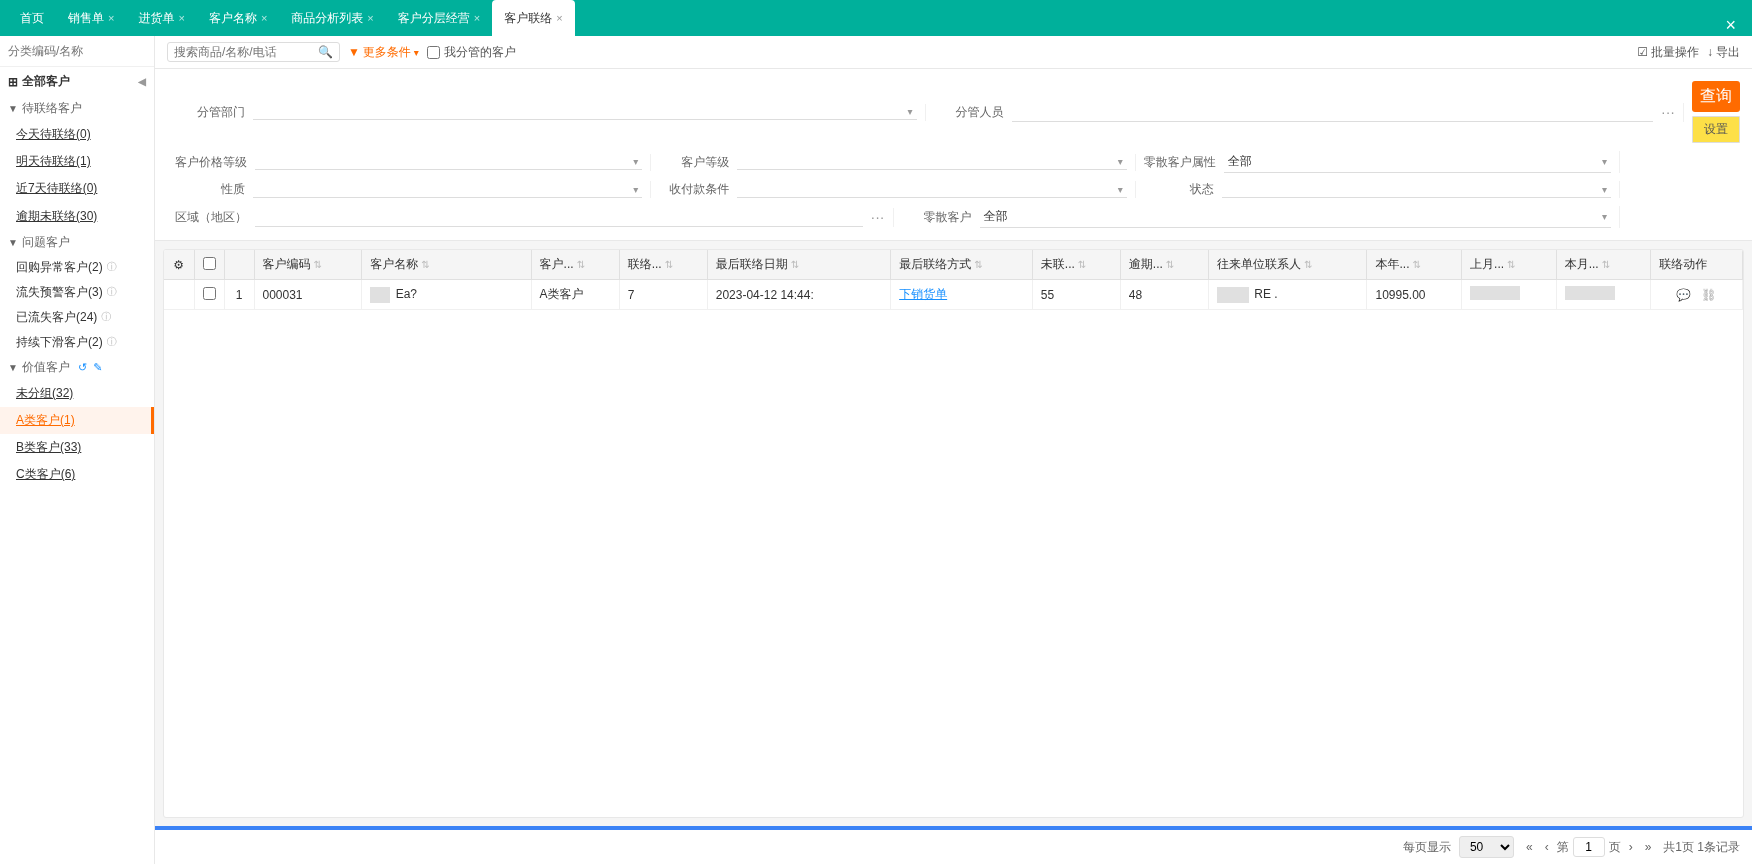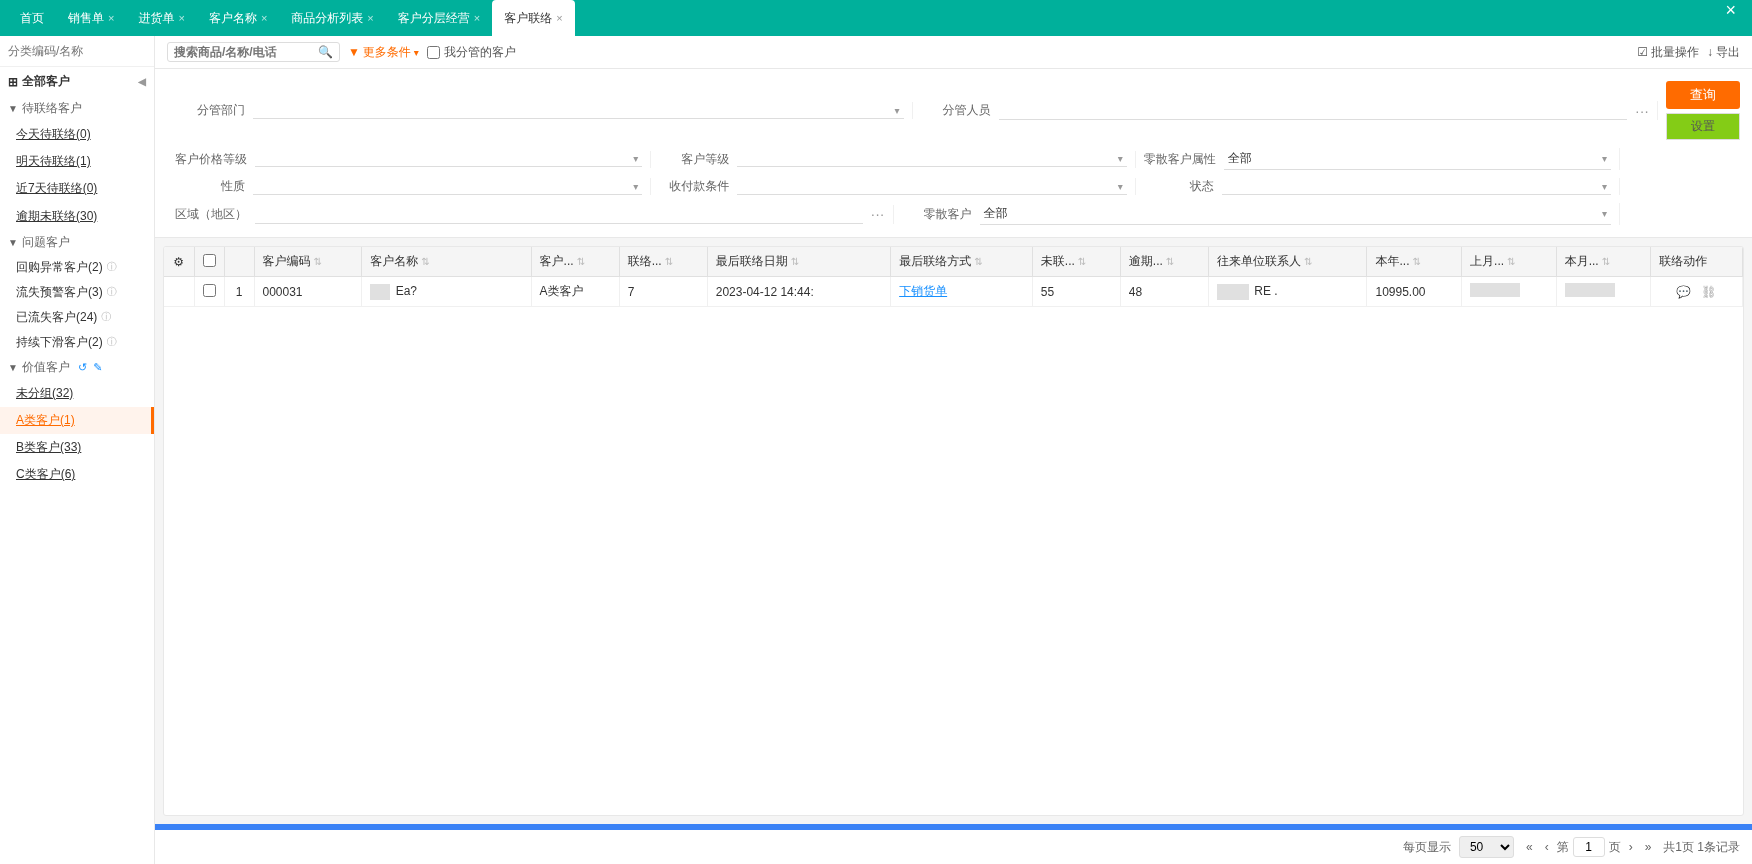--- a/index.html
+++ b/index.html
@@ -1,19 +1,19 @@
 <!DOCTYPE html>
 <html><head>
   <meta charset="utf-8">
   <style>
     * { box-sizing: border-box; margin: 0; padding: 0; font-family: "Microsoft YaHei", "PingFang SC", sans-serif; font-size: 12px; }
     body { background: #f5f5f5; width: 1752px; height: 864px; overflow: hidden; }
     
     
-    .top-nav { background: #00b09b; height: 36px; display: flex; align-items: flex-start; padding: 0 8px; }
+    .top-nav { background: #00b09b; height: 36px; display: flex; align-items: flex-end; padding: 0 8px; }
     .nav-item { color: #fff; padding: 0 12px; height: 36px; display: flex; align-items: center; cursor: pointer; font-size: 13px; }
     .nav-item.active { background: #fff; color: #333; border-radius: 4px 4px 0 0; }
     .nav-close { margin-left: 4px; color: rgba(255,255,255,0.7); font-size: 11px; cursor: pointer; }
     .nav-item.active .nav-close { color: #999; }
     .nav-spacer { flex: 1; }
     .nav-close-btn { color: #fff; font-size: 18px; cursor: pointer; padding: 0 8px; }
     
     
     .main-layout { display: flex; height: calc(864px - 36px); }
     
@@ -47,35 +47,35 @@
     .filter-panel { background: #fff; border-bottom: 1px solid #e8e8e8; padding: 8px 12px; }
     .filter-row { display: flex; align-items: center; padding: 4px 0; gap: 0; }
     .filter-item { display: flex; align-items: center; flex: 1; gap: 8px; padding: 0 8px; border-right: 1px solid #f0f0f0; }
     .filter-item:last-child { border-right: none; }
     .filter-label { color: #666; white-space: nowrap; min-width: 70px; text-align: right; }
     .filter-select { flex: 1; border: none; border-bottom: 1px solid #ddd; outline: none; font-size: 12px; padding: 2px 4px; display: flex; align-items: center; justify-content: space-between; cursor: pointer; }
     .filter-select-text { color: #333; flex: 1; }
     .filter-select-arrow { color: #999; font-size: 10px; }
     .filter-input { flex: 1; border: none; border-bottom: 1px solid #ddd; outline: none; font-size: 12px; padding: 2px 4px; }
     .filter-dots { color: #999; cursor: pointer; font-size: 14px; }
-    .query-btn { background: #ff6b00; color: #fff; border: none; padding: 5px 24px; border-radius: 3px; cursor: pointer; font-size: 13px; }
-    .setting-btn { background: #84cc16; color: #555; border: 1px solid #ddd; padding: 4px 7px; border-radius: 1px; cursor: pointer; font-size: 12px; }
+    .query-btn { background: #ff6b00; color: #fff; border: none; padding: 5px 8px; border-radius: 3px; cursor: pointer; font-size: 16px; }
+    .setting-btn { background: #fde047; color: #555; border: 1px solid #ddd; padding: 4px 7px; border-radius: 1px; cursor: pointer; font-size: 12px; }
     .filter-actions { display: flex; flex-direction: column; gap: 4px; margin-left: 8px; }
     
     
     .table-container { flex: 1; overflow: auto; background: #fff; margin: 8px; border: 1px solid #e8e8e8; border-radius: 3px; }
     .data-table { width: 100%; border-collapse: collapse; }
     .data-table th { background: #f5f5f5; border-bottom: 1px solid #e0e0e0; border-right: 1px solid #e0e0e0; padding: 6px 8px; text-align: left; white-space: nowrap; color: #333; font-weight: normal; position: sticky; top: 0; z-index: 1; }
     .data-table td { border-bottom: 1px solid #f0f0f0; border-right: 1px solid #f0f0f0; padding: 6px 8px; white-space: nowrap; color: #333; }
     .th-sort { display: flex; align-items: center; gap: 3px; }
     .sort-icon { color: #bbb; font-size: 10px; }
     .link-text { color: #1890ff; cursor: pointer; text-decoration: underline; }
     
     
-    .pagination { background: #fff; border-top: 6px solid #3b82f6; padding: 6px 12px; display: flex; align-items: center; gap: 8px; justify-content: flex-end; }
+    .pagination { background: #fff; border-top: 4px solid #3b82f6; padding: 6px 12px; display: flex; align-items: center; gap: 8px; justify-content: flex-end; }
     .page-size-label { color: #666; }
     .page-size-select { border: 1px solid #ddd; padding: 2px 6px; border-radius: 3px; font-size: 12px; }
     .page-nav { display: flex; align-items: center; gap: 4px; color: #666; }
     .page-nav-btn { cursor: pointer; color: #666; padding: 2px 4px; }
     .page-num { color: #666; }
     .page-input { border: 1px solid #ddd; width: 32px; text-align: center; padding: 2px; border-radius: 3px; }
     .total-text { color: #666; }
     
     
     ::-webkit-scrollbar { width: 6px; height: 6px; }
@@ -189,21 +189,21 @@
     </div>
     <div class="sidebar-item">
       <span>C类客户(6)</span>
     </div>
   </div>
 
   <div class="content-area">
 
     <div class="toolbar">
       <div class="toolbar-search">
-        <input type="text" style="font-size: 12px; font-weight: bold;" placeholder="搜索商品/名称/电话">
+        <input type="text" style="font-size: 12px;" placeholder="搜索商品/名称/电话">
         <span style="color:#999;cursor:pointer;">🔍</span>
       </div>
       <div class="filter-btn">
         <span style="color:#ff6b00;">▼</span>
         <span>更多条件</span>
         <span style="font-size:10px;">▾</span>
       </div>
       <div class="my-customers">
         <input type="checkbox" style="">
         <span>我分管的客户</span>

